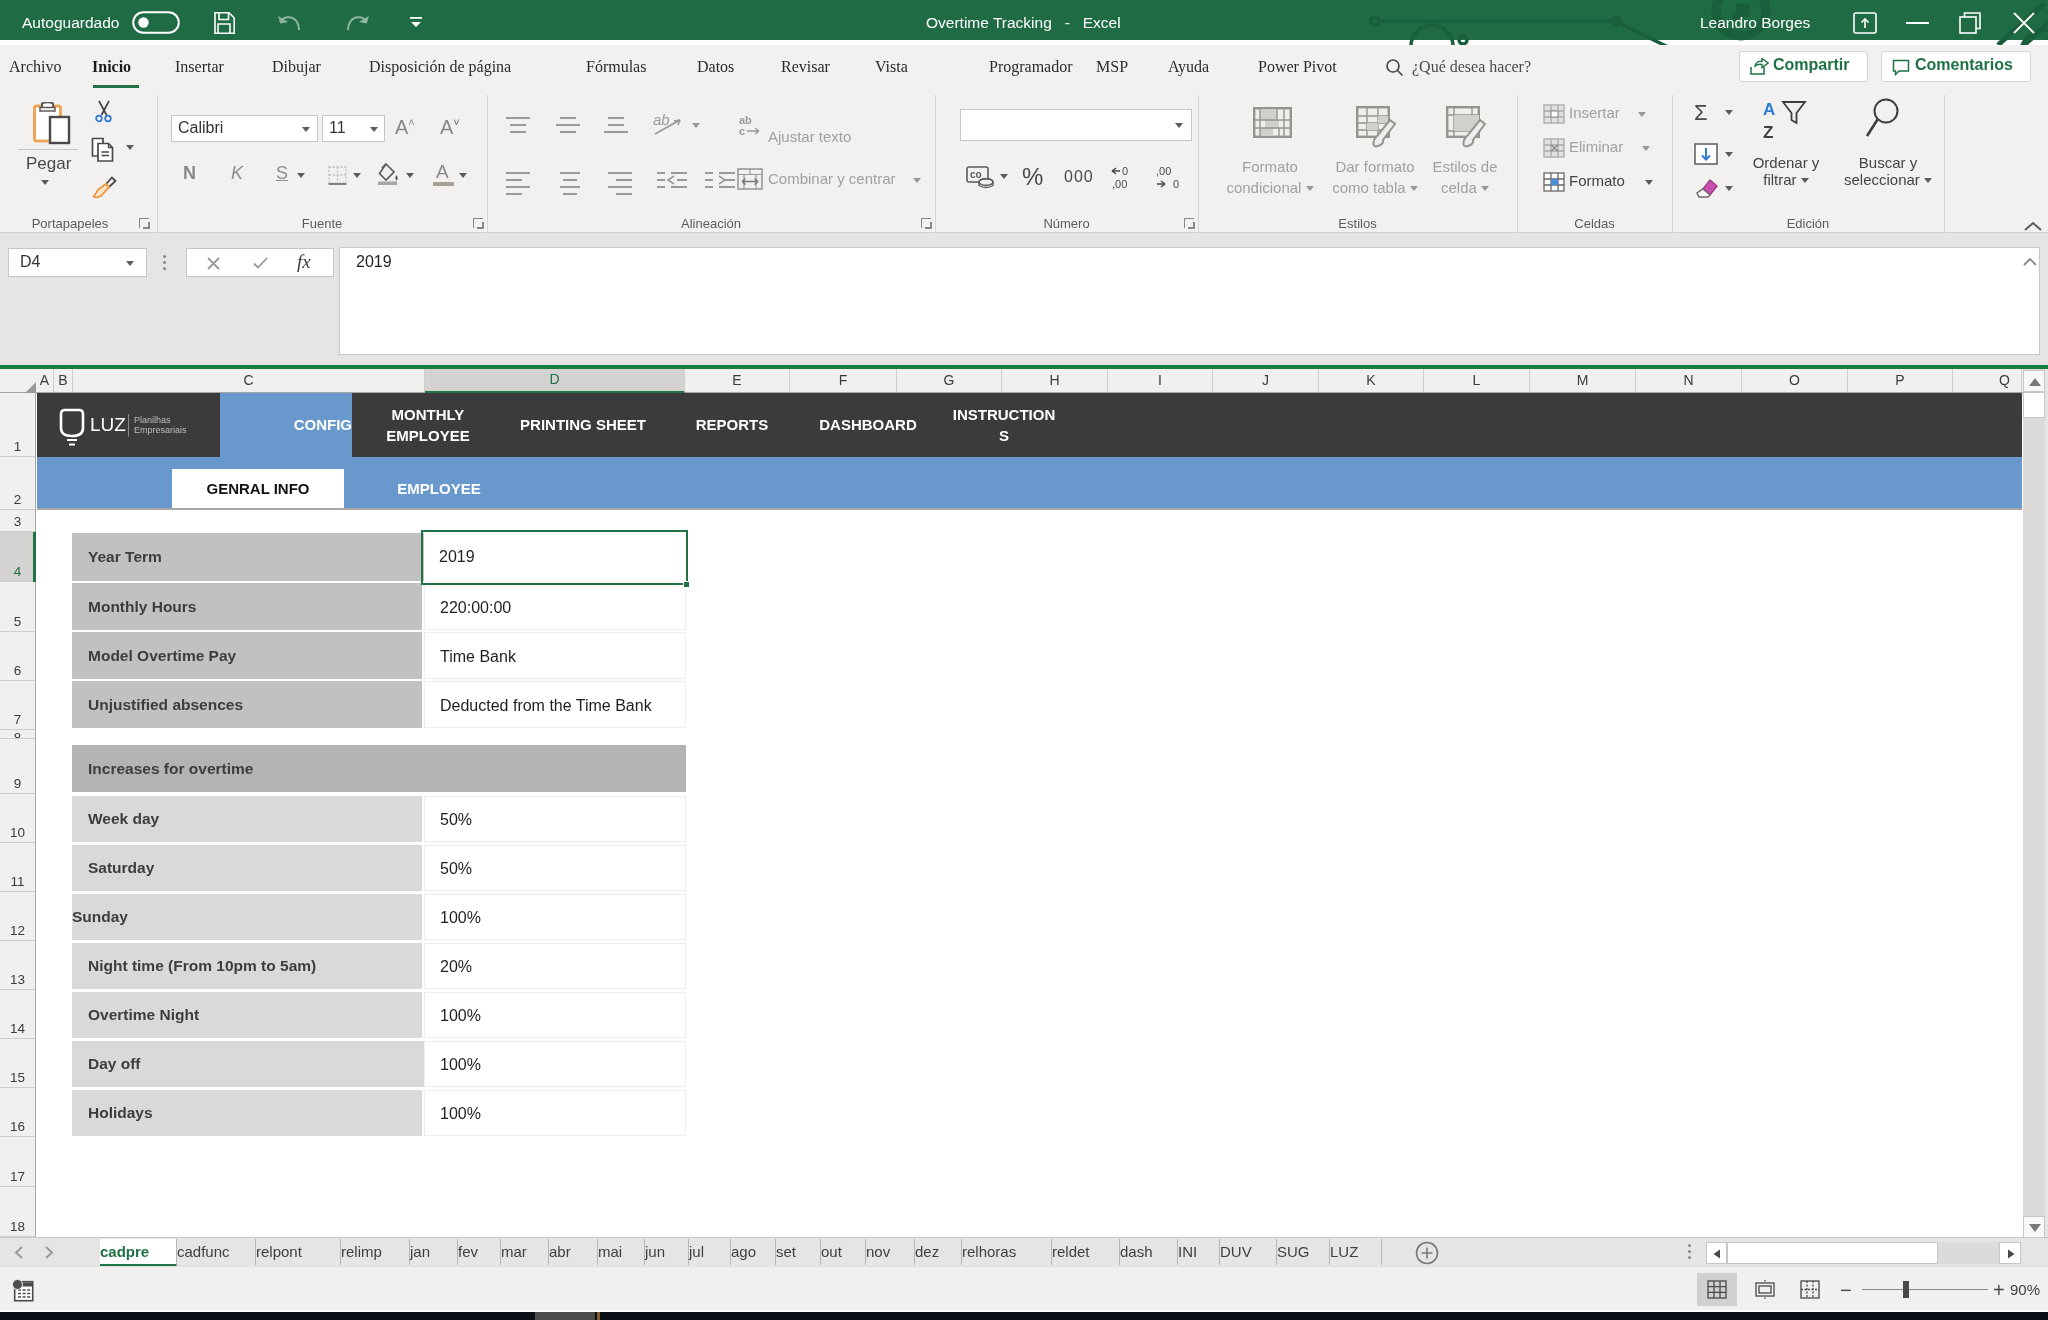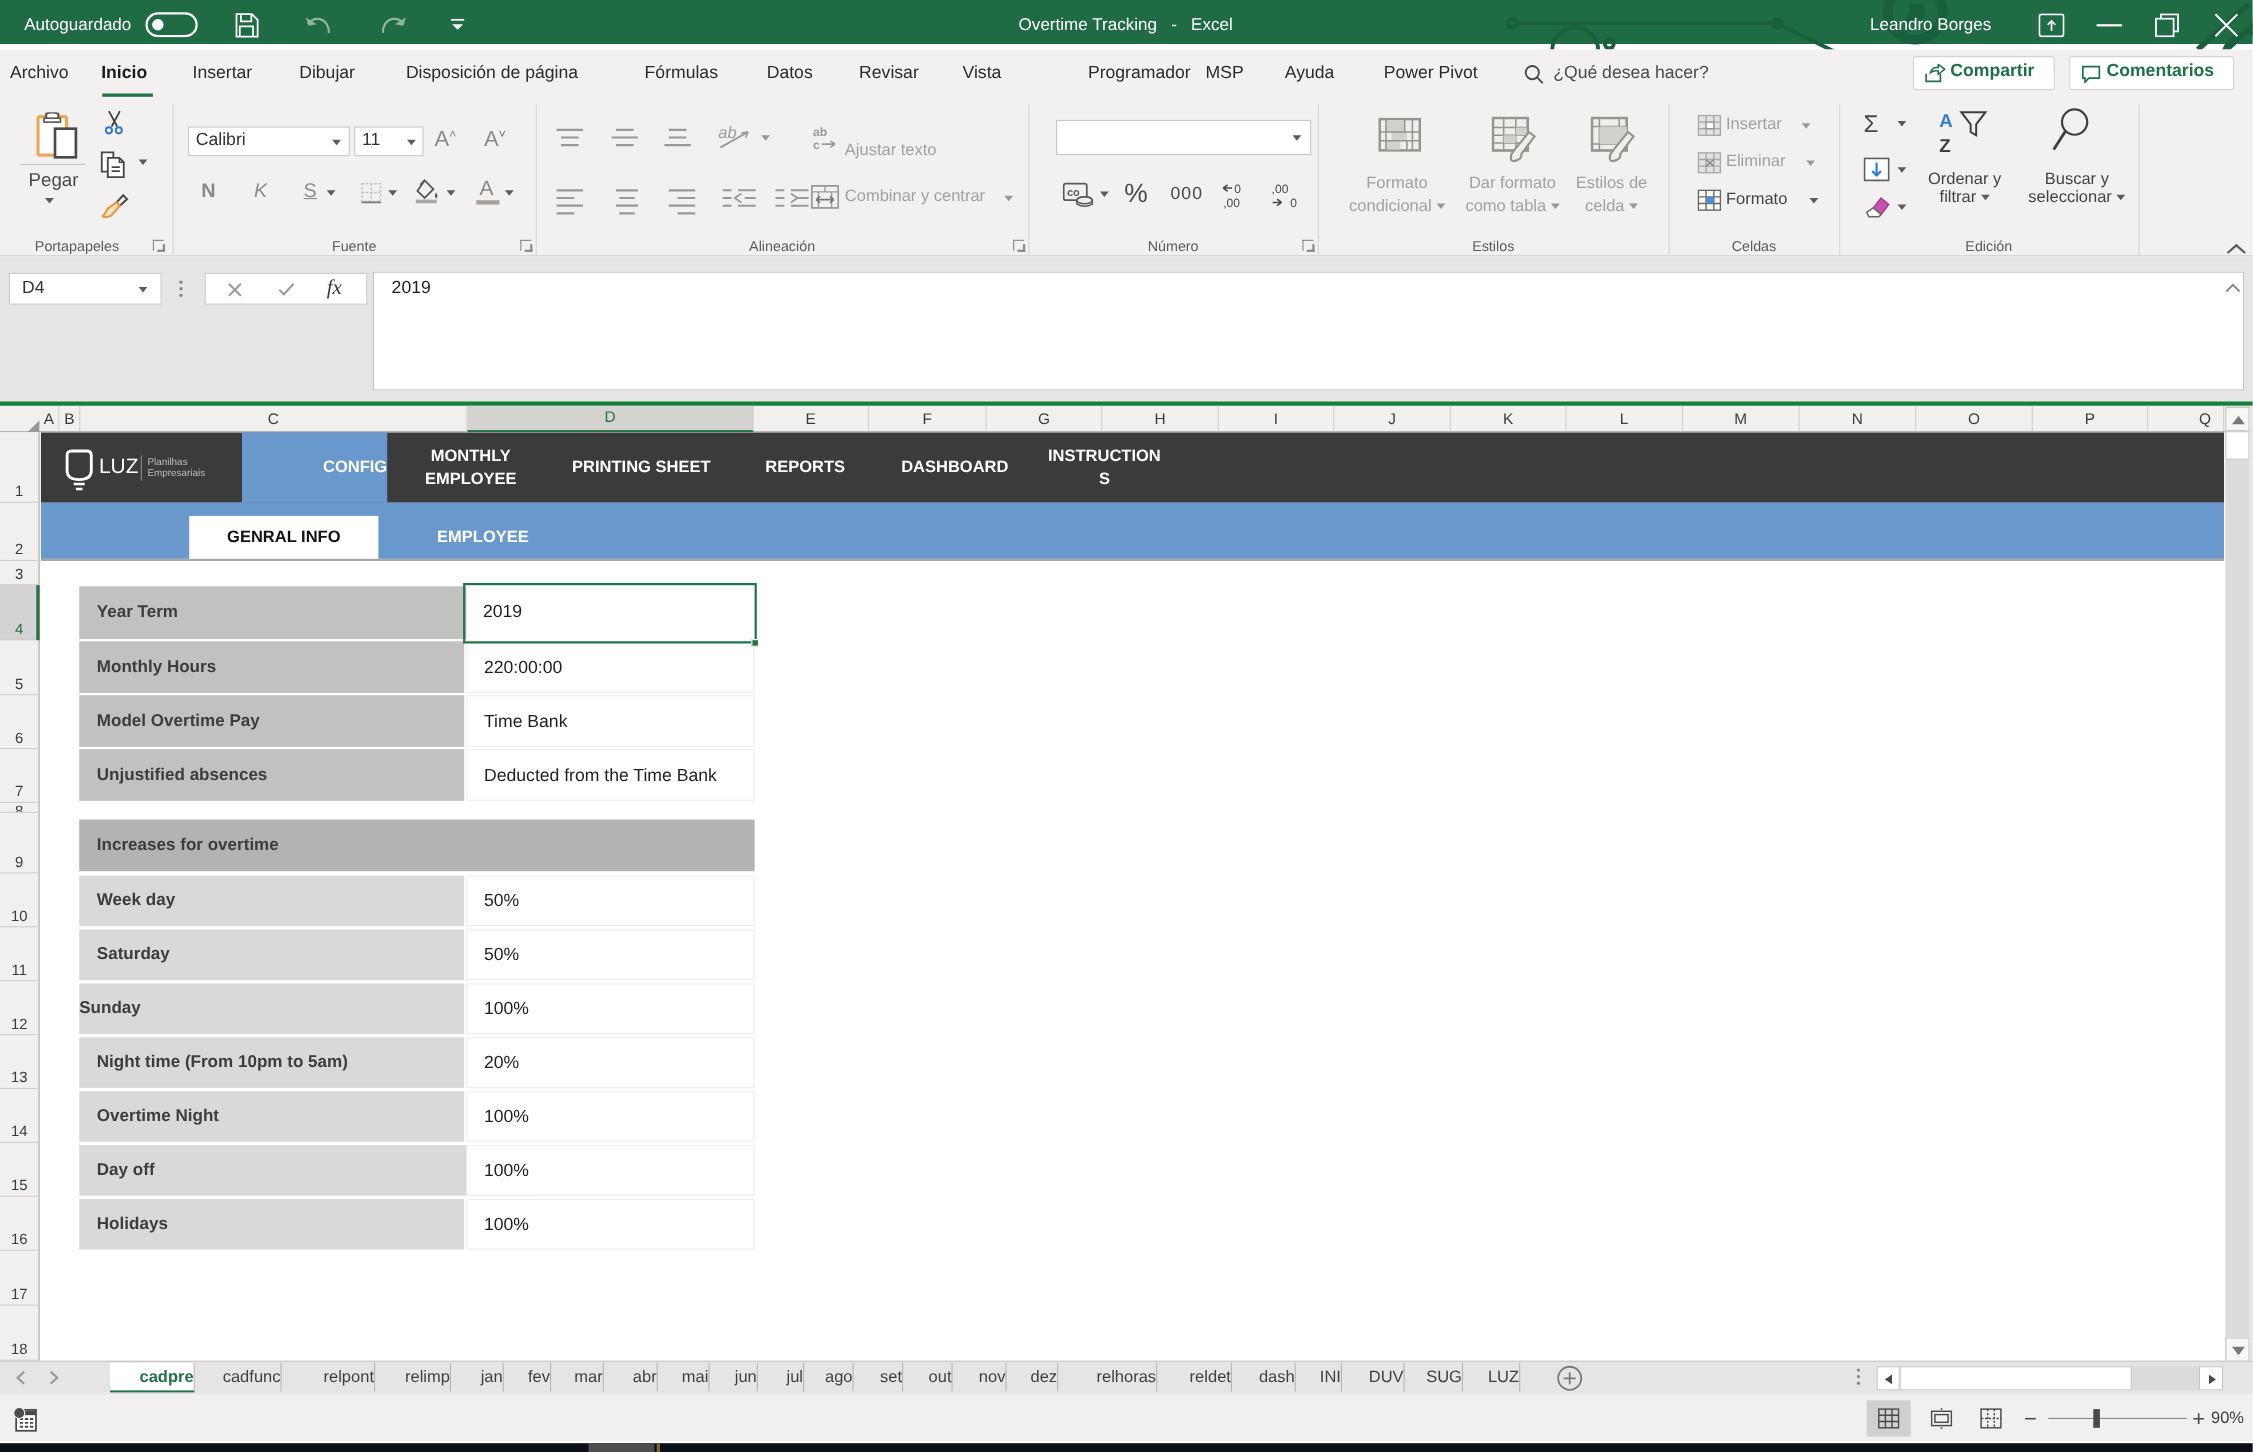--- a/index.html
+++ b/index.html
@@ -4,21 +4,21 @@
 <style>
   * { margin:0; padding:0; box-sizing:border-box; }
   html,body { width:2048px; height:1320px; overflow:hidden; }
   body { font-family:"Liberation Sans", sans-serif; position:relative; background:#fff; }
   .abs { position:absolute; }
   
   #titlebar { position:absolute; left:0; top:0; width:2048px; height:40px; background:#1f6b43; color:#fff; }
   #titlebar .txt { position:absolute; top:0; height:45px; line-height:45px; font-size:16px; color:#fff; }
   
   #menubar { position:absolute; left:0; top:45px; width:2048px; height:45px; background:#f2f1f0; }
-  #menubar .mi { position:absolute; top:0; height:45px; line-height:44px; font-size:16px; color:#2b2b2b; }
+  #menubar .mi { position:absolute; top:0; height:45px; line-height:44px; font-size:16px; color:#2b2b2b;font-family:Liberation Serif, serif; }
   
   #ribbon { position:absolute; left:0; top:90px; width:2048px; height:143px; background:#f2f1f0; border-bottom:1px solid #d2d0ce; }
   .gsep { position:absolute; top:5px; height:138px; width:1px; background:#d8d6d3; }
   .glabel { position:absolute; top:126px; height:16px; font-size:13px; color:#5c5b59; text-align:center; }
   .launcher { position:absolute; width:10px; height:10px; border-left:1px solid #8a8886; border-top:1px solid #8a8886; }
   .launcher:after { content:""; position:absolute; right:-1px; bottom:-1px; width:5px; height:5px; border-right:2px solid #8a8886; border-bottom:2px solid #8a8886; }
   .caret { display:inline-block; width:0; height:0; border-left:4px solid transparent; border-right:4px solid transparent; border-top:5px solid #5c5b59; }
   .caret.abs { position:absolute; }
   .rtext { position:absolute; font-size:15px; color:#444; }
   .gray { color:#a2a09e; }
@@ -31,21 +31,21 @@
   .colhead { position:absolute; top:0; height:23px; line-height:23px; text-align:center; font-size:14px; color:#3b3b3b; border-right:1px solid #d0cecb; }
   #gutter { position:absolute; left:0; top:24px; width:36px; height:844px; background:#f1f0ee; border-right:1px solid #a8a6a4; }
   .rownum { position:absolute; left:0; width:35px; font-size:13.5px; color:#3b3b3b; border-bottom:1px solid #d0cecb; display:flex; align-items:flex-end; justify-content:center; padding-bottom:2px; overflow:hidden; }
   
   .cell { position:absolute; font-size:16px; }
   .lbl { background:#c1c1c1; color:#3d3d3d; font-weight:bold; font-size:15.5px; }
   .lbl2 { background:#d9d9d9; color:#3d3d3d; font-weight:bold; font-size:15.5px; }
   .val { background:#fff; color:#1f1f1f; border:1px solid #ededed; }
   
   #tabbar { position:absolute; left:0; top:1237px; width:2048px; height:29px; background:#e7e5e3; border-top:1px solid #c9c7c5; }
-  .stab { position:absolute; top:1px; height:26px; line-height:26px; font-size:15px; color:#3f3f3f; text-align:right; border-right:1px solid #b8b6b4; }
+  .stab { position:absolute; top:1px; height:26px; line-height:26px; font-size:15px; color:#3f3f3f; text-align:left; border-right:1px solid #b8b6b4; }
   
   #statusbar { position:absolute; left:0; top:1266px; width:2048px; height:45px; background:#f1f0ef; border-top:1px solid #e1dfdd; }
   
   #taskbar { position:absolute; left:0; top:1312px; width:2048px; height:8px; background:#0b0f16; }
   #taskwhite { position:absolute; left:0; top:1310px; width:2048px; height:2px; background:#fdfdfd; }
 </style>
 </head>
 <body>
 <div id="titlebar">
   <svg class="abs" style="left:0;top:0" width="2048" height="45" viewBox="0 0 2048 45">

